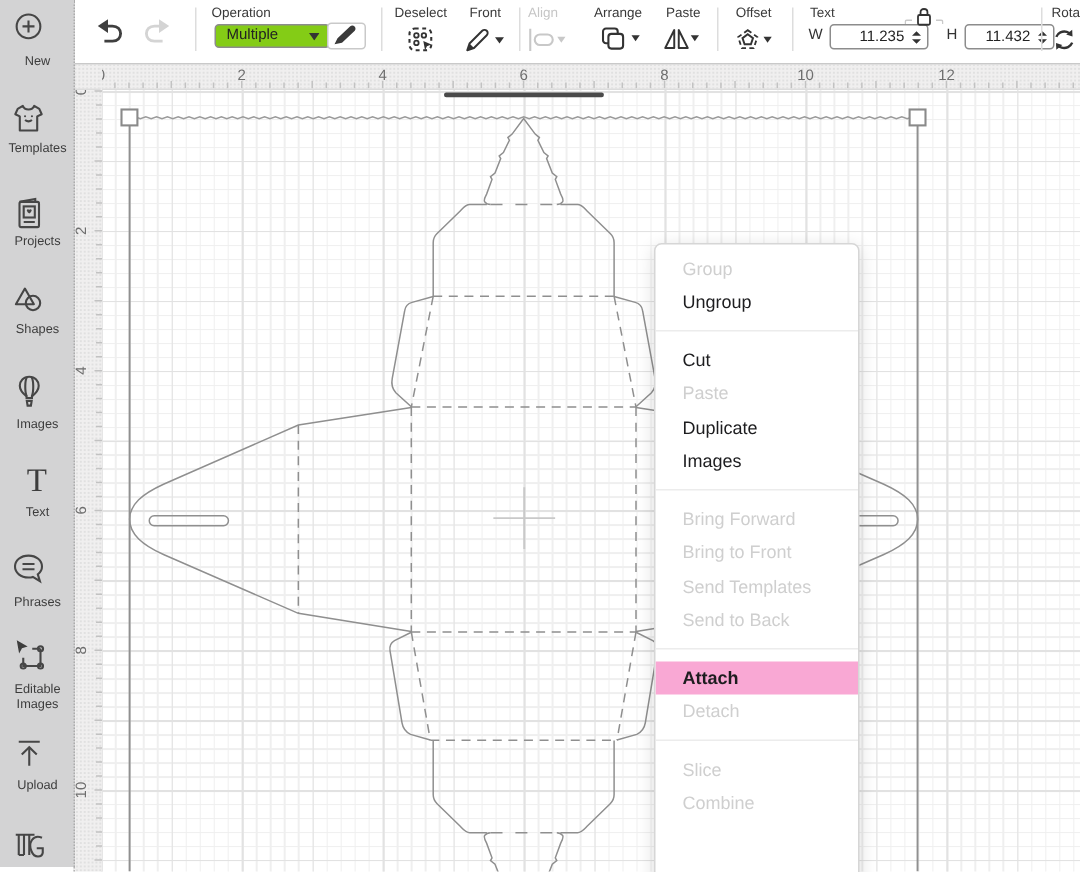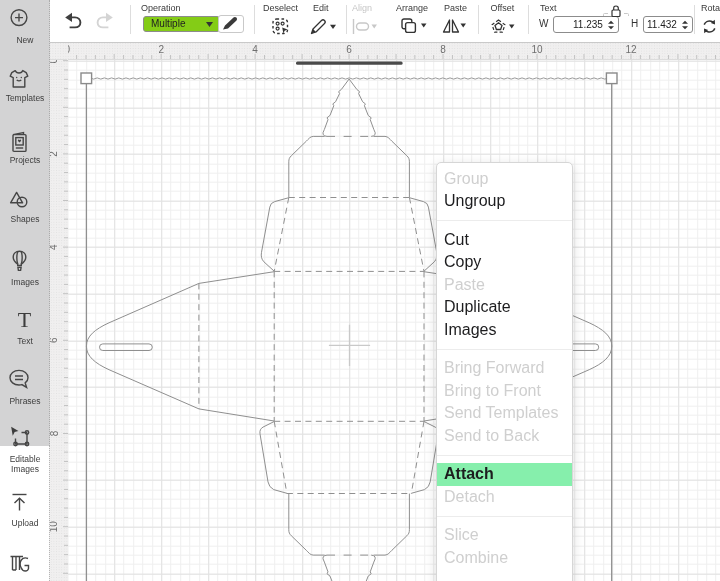--- a/index.html
+++ b/index.html
@@ -11,28 +11,28 @@
   repeating-linear-gradient(to right,#efefef 0 1px,transparent 1px 9.396px),
   repeating-linear-gradient(to bottom,#efefef 0 1px,transparent 1px 9.32px);
  background-position:0.2px 0px,0px 1.7px,0.2px 0px,0px 1.7px;}
 #hruler{left:67px;top:42px;width:653px;height:17px;background:#f0efef;background-image:radial-gradient(#e0e0e0 0.6px,transparent 0.7px);background-size:2.6px 2.6px;border-bottom:1px solid #dcdcdc;overflow:hidden;}
 #vruler{left:49px;top:42px;width:18px;height:539px;background:#f0efef;background-image:radial-gradient(#e0e0e0 0.6px,transparent 0.7px);background-size:2.6px 2.6px;border-left:1px dotted #b5b5b5;overflow:hidden;}
 #corner{left:49px;top:42px;width:18px;height:17px;background:#f0efef;background-image:radial-gradient(#e0e0e0 0.6px,transparent 0.7px);background-size:2.6px 2.6px;border-bottom:1px solid #dcdcdc;}
 #toolbar{left:49px;top:0;width:671px;height:42px;background:#fff;border-bottom:1px solid #c9c9c9;}
 .tlabel{position:absolute;top:3px;font-size:9px;color:#3a3a3a;white-space:nowrap;}
 .tdis{color:#c6c6c6;}
 .tdiv{position:absolute;top:5px;height:29px;width:1px;background:#ddd;}
-#sidebar{left:0;top:0;width:49px;height:446px;background:#d3d3d4;border-right:1px dotted #ababab;}
+#sidebar{left:0;top:0;width:49px;height:578px;background:#d3d3d4;border-right:1px dotted #ababab;}
 .slabel{position:absolute;width:60px;left:-5px;text-align:center;font-size:8.5px;color:#3c3c3c;line-height:9.5px;}
 #menu{left:436px;top:162px;width:135px;background:#fff;border:1px solid #d6d6d6;border-radius:5px;
  box-shadow:0 3px 12px rgba(0,0,0,.14);padding:4.5px 0 0 0;height:425px;overflow:hidden;}
-.mi{height:22.5px;line-height:22.5px;padding-left:7px;font-size:16px;color:#1d1d1f;white-space:nowrap;}
+.mi{height:22.5px;line-height:22.5px;padding-left:18px;font-size:12px;color:#1d1d1f;white-space:nowrap;}
 .mid{color:#cfcfcf;}
 .msep{height:1px;background:#ececec;margin:7.5px 0;}
-.mhl{background:#86efac;font-weight:bold;}
+.mhl{background:#f9a8d4;font-weight:bold;}
 svg{display:block;}
 </style></head><body>
 
 <div class="abs" id="canvas"></div>
 <svg class="abs" style="left:67px;top:59px;" width="653" height="522" viewBox="67 59 653 522" fill="none">
 
 <path d="M288.8,197.4 L288.8,161.8 C288.8,159.0 289.4,157.6 291.4,155.7 L306.3,141.2 C308.3,139.3 310.2,136.4 313.2,136.4 L324.6,136.4 M373.6,136.4 L385.0,136.4 C388.0,136.4 389.9,139.3 391.9,141.2 L406.8,155.7 C408.8,157.6 409.4,159.0 409.4,161.8 L409.4,197.4" stroke="#8f8f8f" stroke-width="1"></path>
 
 <path d="M327.0,136.4 Q324.4,136.3 323.2,134.6 Q322.2,133.4 324.4,129.4 L328.0,119.6 L327.0,117.8 L330.0,115.4 L333.8,105.7 L332.8,103.9 L335.6,101.7 L339.6,93.5 L338.6,91.7 L341.4,89.4 L349.1,79.0 L356.8,89.4 L359.6,91.7 L358.6,93.5 L362.6,101.7 L365.4,103.9 L364.4,105.7 L368.2,115.4 L371.2,117.8 L370.2,119.6 L373.8,129.4 Q376.0,133.4 375.0,134.6 Q373.8,136.3 371.2,136.4" stroke="#8f8f8f" stroke-width="1"></path>
 
@@ -138,21 +138,21 @@
 <div class="tlabel" style="left:214px">Deselect</div>
 
 <svg class="abs" style="left:222.5px;top:18px" width="18" height="17" viewBox="0 0 18 17">
       <rect x="1" y="1" width="14.5" height="14.5" rx="3.5" stroke="#333" stroke-width="1.4" fill="none" stroke-dasharray="2.6 2.4"></rect>
       <circle cx="5.6" cy="5.6" r="1.5" stroke="#333" stroke-width="1.2" fill="none"></circle>
       <circle cx="10.6" cy="5.6" r="1.5" stroke="#333" stroke-width="1.2" fill="none"></circle>
       <circle cx="5.6" cy="10.6" r="1.5" stroke="#333" stroke-width="1.2" fill="none"></circle>
       <path d="M10.2,9.4 L15.6,11.6 L12.6,12.8 L11.4,15.6 Z" fill="#333"></path>
     </svg>
 
-<div class="tlabel" style="left:264px">Edit</div>
+<div class="tlabel" style="left:264px">Front</div>
 
 <svg class="abs" style="left:260.5px;top:18px" width="28" height="17" viewBox="0 0 28 17">
       <path d="M1.5,15.5 L3,11 L11.5,2.5 C12.3,1.7 13.7,1.7 14.5,2.5 C15.3,3.3 15.3,4.7 14.5,5.5 L6,14 L1.5,15.5 Z" stroke="#333" stroke-width="1.3" fill="none" stroke-linejoin="round"></path>
       <path d="M1.5,15.5 L3,11 L6,14 Z" fill="#333"></path>
       <path d="M20,6.8 L26,6.8 L23,11 Z" fill="#333"></path>
     </svg>
 <div class="tdiv" style="left:296.5px"></div>
 
 <div class="tlabel tdis" style="left:303px">Align</div>
 
@@ -198,21 +198,21 @@
       </svg></div>
 
 <svg class="abs" style="left:554px;top:5px" width="26" height="13" viewBox="0 0 26 13">
       <path d="M0.5,11 L0.5,9.5 Q0.5,8.5 1.5,8.5 L5,8.5 M25.5,11 L25.5,9.5 Q25.5,8.5 24.5,8.5 L21,8.5" stroke="#c9c9c9" stroke-width="1" fill="none"></path>
       <rect x="9" y="5" width="8" height="6.5" rx="1" stroke="#333" stroke-width="1.2" fill="none"></rect>
       <path d="M10.7,5 L10.7,3.2 Q10.7,1 13,1 Q15.3,1 15.3,3.2 L15.3,5" stroke="#333" stroke-width="1.2" fill="none"></path>
     </svg>
 
 <div class="abs" style="left:582px;top:18px;font-size:10px;color:#333;">H</div>
 
-<div class="abs" style="left:594px;top:16px;width:44.5px;height:15px;border:1px solid #8c8c8c;border-radius:3px;background:#fff;font-size:10px;color:#222;line-height:15px;padding-left:3px;">11.432<svg class="abs" style="right:3px;top:2.5px" width="8" height="10" viewBox="0 0 8 10">
+<div class="abs" style="left:594px;top:16px;width:44.5px;height:15px;border:1px solid #8c8c8c;border-radius:3px;background:#fff;font-size:10px;color:#222;line-height:15px;padding-left:13px;">11.432<svg class="abs" style="right:3px;top:2.5px" width="8" height="10" viewBox="0 0 8 10">
         <path d="M1,3.8 L4,0.8 L7,3.8 Z" fill="#333"></path>
         <path d="M1,6.2 L4,9.2 L7,6.2 Z" fill="#333"></path>
       </svg></div>
 <div class="tdiv" style="left:645px"></div>
 
 <div class="tlabel" style="left:652px">Rotate</div>
 
 <svg class="abs" style="left:653px;top:19px" width="15" height="15" viewBox="0 0 15 15">
       <path d="M2.2,5.6 C3.2,3 6.2,1.4 9.2,2.2 C10.4,2.5 11.4,3.2 12.1,4.0 M12.8,9.4 C11.8,12 8.8,13.6 5.8,12.8 C4.6,12.5 3.6,11.8 2.9,11.0" stroke="#333" stroke-width="1.6" fill="none"></path>
       <path d="M12.8,0.8 L13.0,5.4 L8.8,4.0 Z" fill="#333"></path>
@@ -300,21 +300,20 @@
 
 <div class="abs" id="menu">
 
 <div class="mi mid">Group</div>
 
 <div class="mi">Ungroup</div>
 <div class="msep"></div>
 
 <div class="mi">Cut</div>
 
-<div class="mi">Copy</div>
 
 <div class="mi mid">Paste</div>
 
 <div class="mi">Duplicate</div>
 
 <div class="mi">Images</div>
 <div class="msep"></div>
 
 <div class="mi mid">Bring Forward</div>
 

